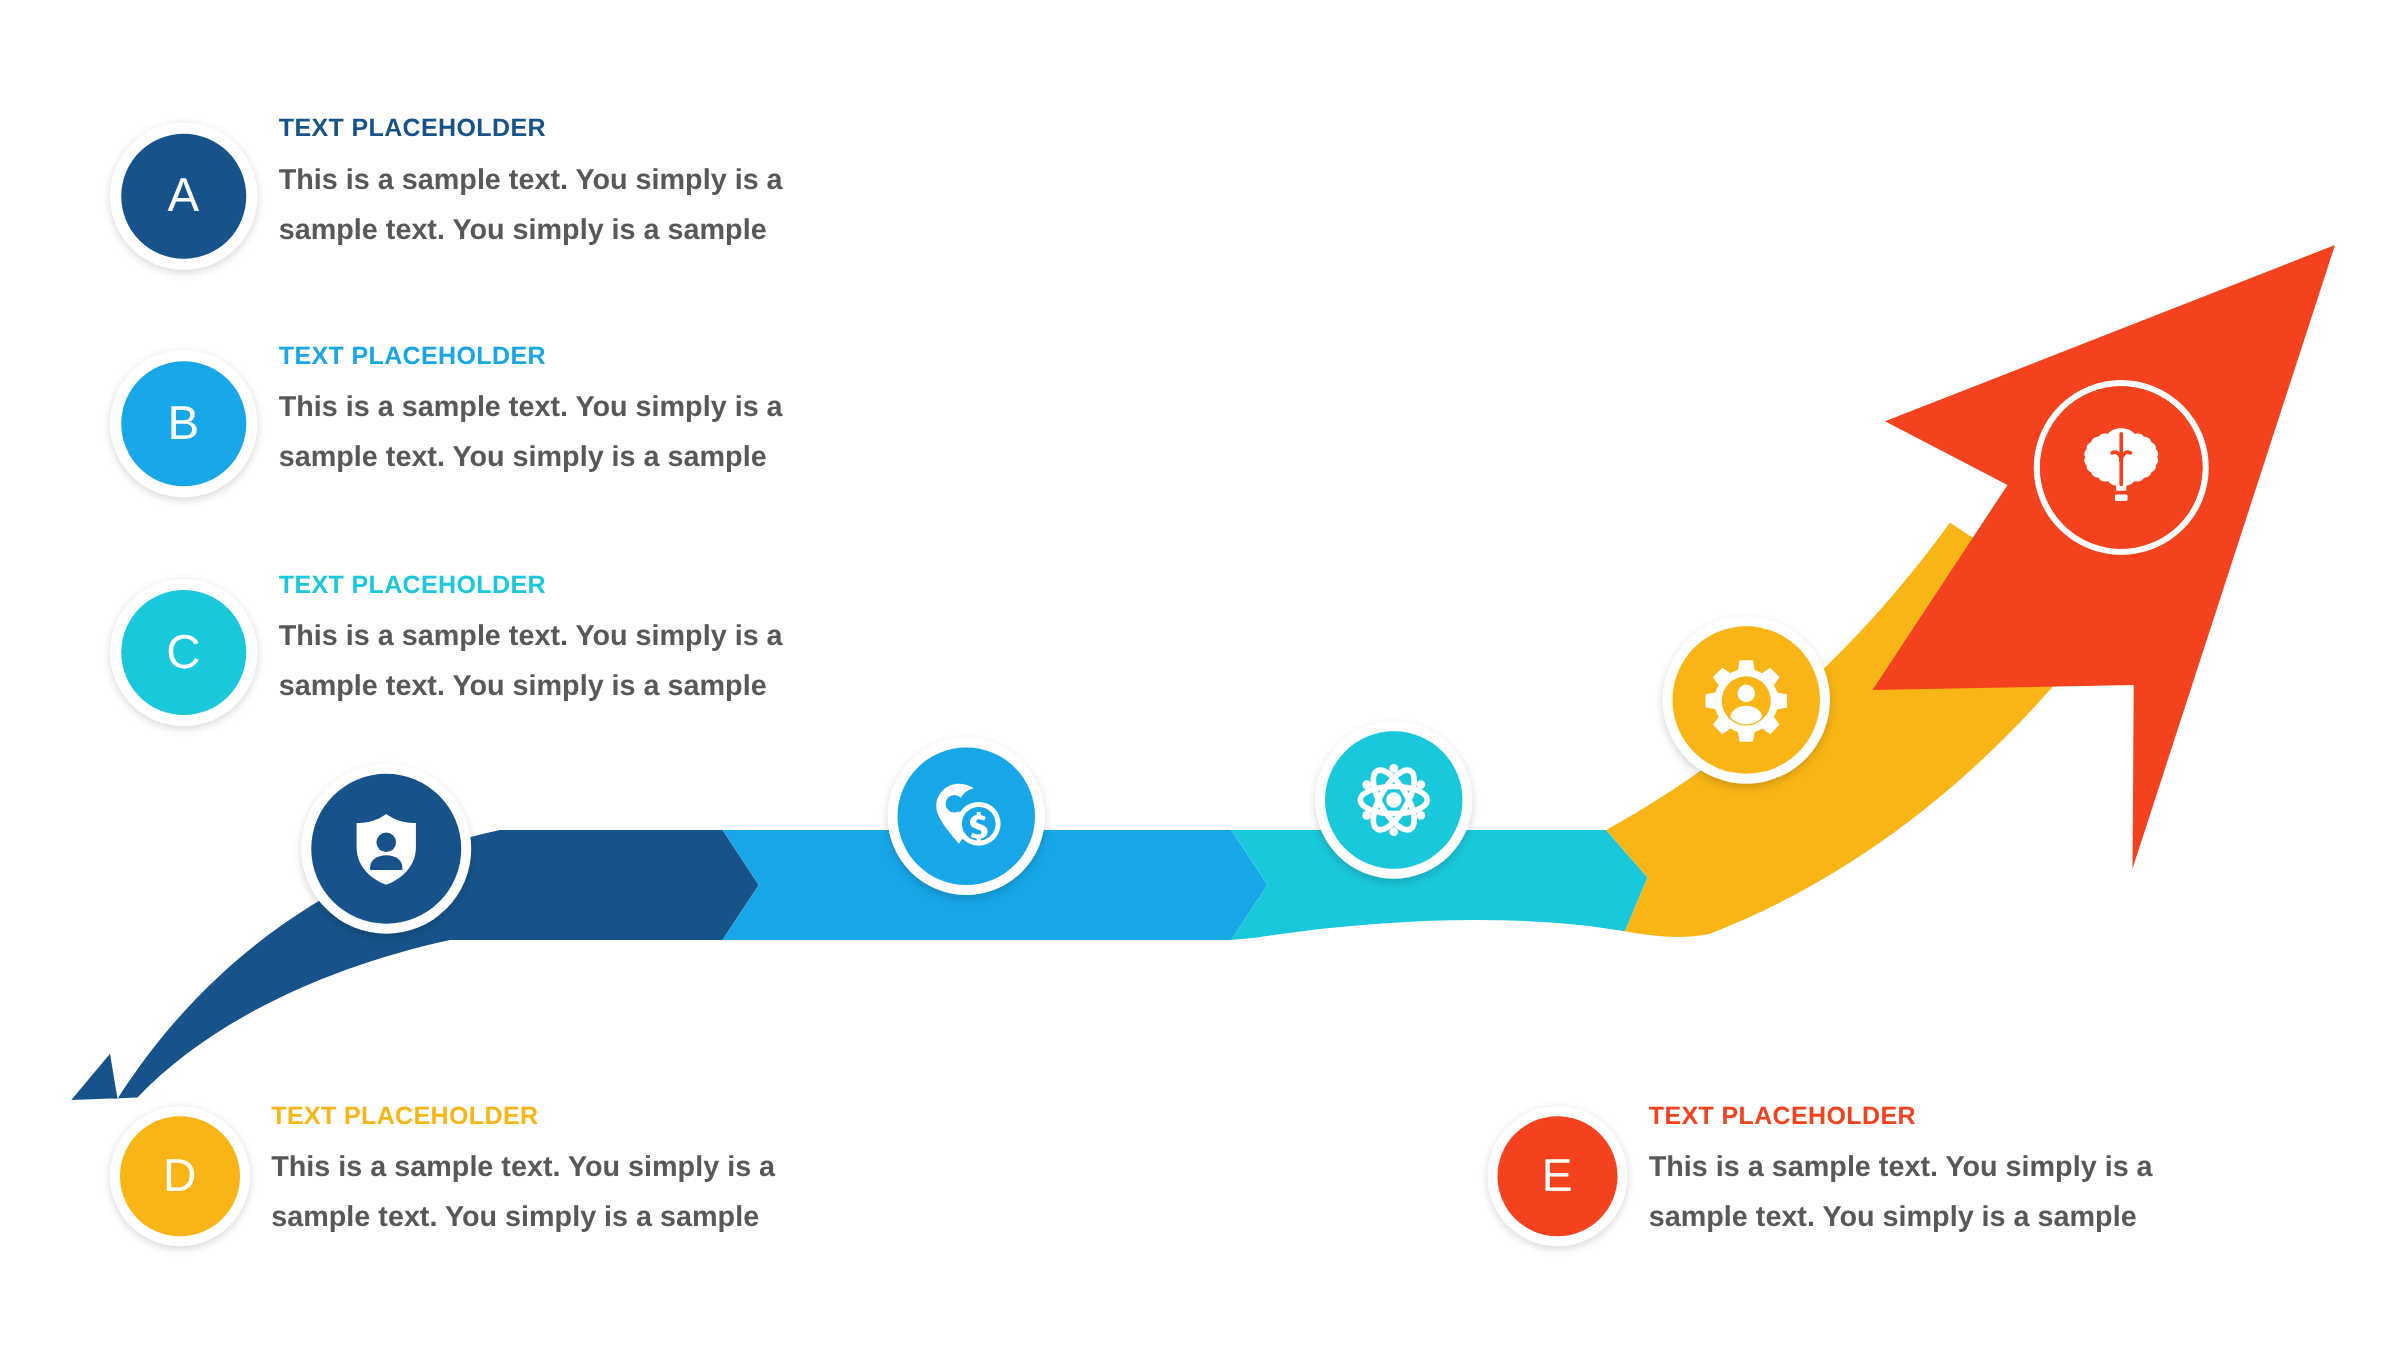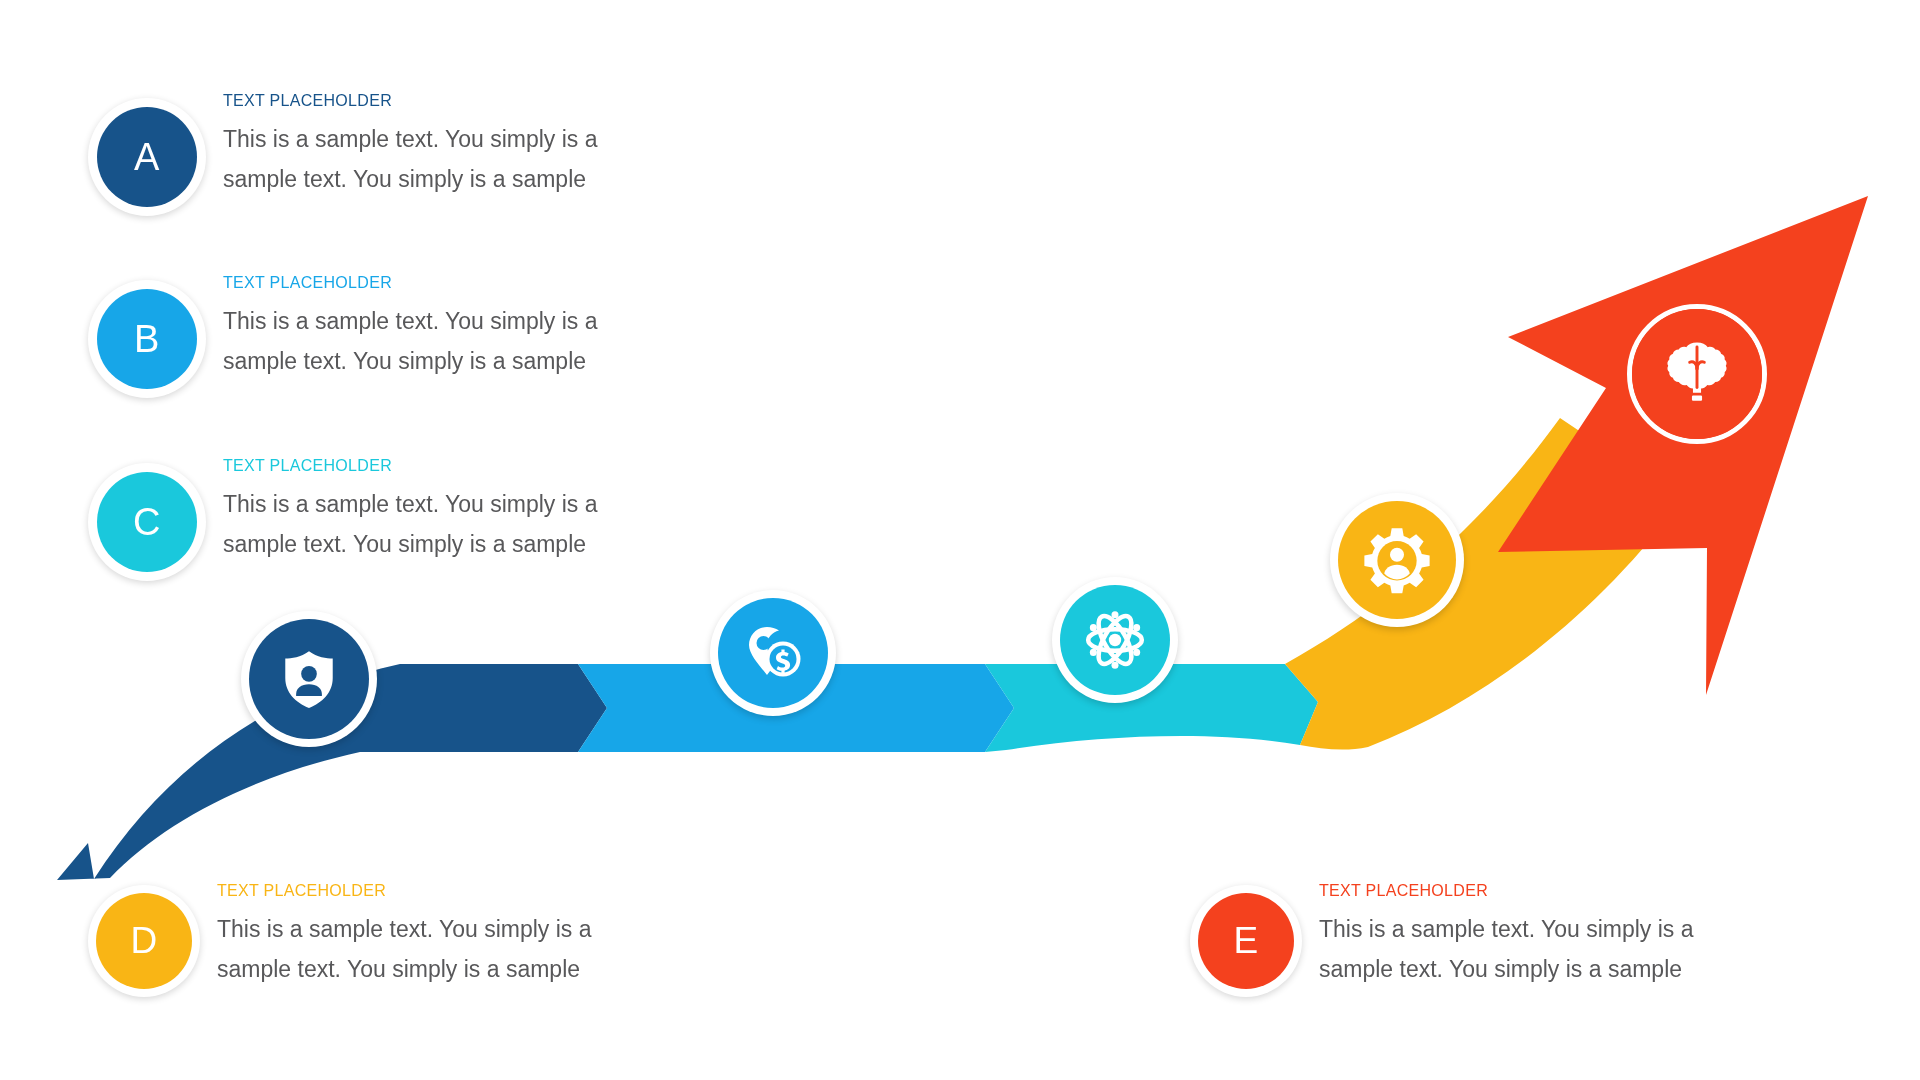--- a/index.html
+++ b/index.html
@@ -41,31 +41,31 @@
   }
   .badge{
     border-radius:50%;
     display:flex;align-items:center;justify-content:center;
     color:#ffffff;
     font-weight:400;
     letter-spacing:.5px;
   }
   .btext{display:flex;flex-direction:column;}
   .bhead{
-    font-size:16px;
-    font-weight:normal;
+    font-size:20px;
+    font-weight:bold;
     letter-spacing:.3px;
     line-height:1;
     margin-bottom:11px;
   }
   .bbody{
     font-size:23px;
     color:#58585a;
     line-height:1.72;
-    font-weight:400;
+    font-weight:700;
   }
 </style>
 </head>
 <body>
 
 <div id="stage">
 
   <svg id="arrow-svg" viewBox="0 0 1920 1080">
     <defs>
       <filter id="ribShadow" x="-12%" y="-12%" width="130%" height="130%">

